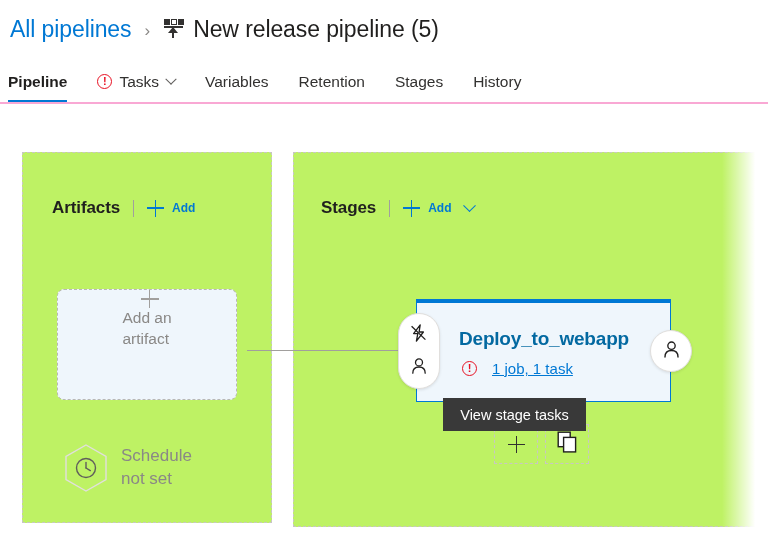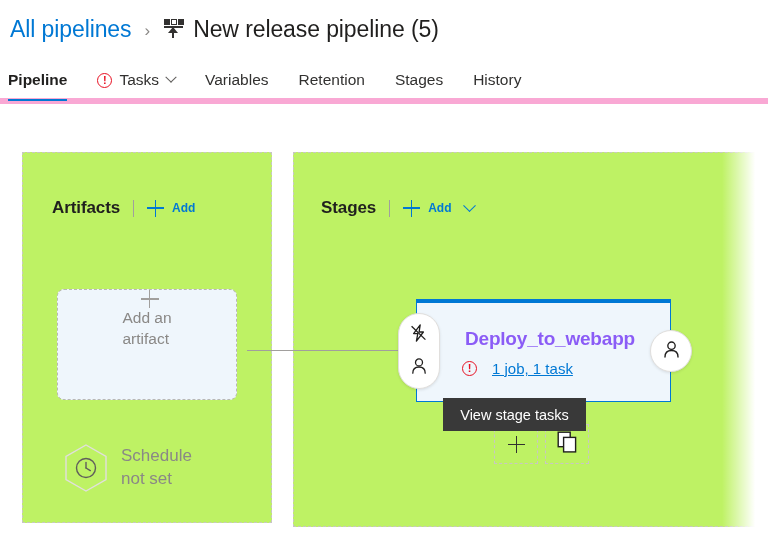--- a/index.html
+++ b/index.html
@@ -86,22 +86,22 @@
     white-space: nowrap;
   }
 
   
   .tabbar {
     position: absolute;
     left: 0; top: 62px;
     width: 768px;
     height: 42px;
     display: flex;
-    align-items: center;
-    border-bottom: 6px solid #f9a8d4;
+    align-items: flex-end;
+    border-bottom: 2px solid #f9a8d4;
   }
   .tab {
     position: relative;
     display: flex;
     align-items: center;
     height: 41px;
     padding: 0 0 0 0;
     margin-right: 30px;
     font-size: 15.5px;
     color: #323130;
@@ -267,24 +267,24 @@
     position: absolute;
     left: 416px; top: 299px;
     width: 255px; height: 103px;
     background: #eff6fc;
     border: 1px solid #0078d4;
     border-top: 4px solid #0078d4;
     cursor: pointer;
   }
   #stage-name {
     position: absolute;
-    left: 48px; top: 25px;
+    left: 42px; top: 25px;
     font-size: 19px;
     font-weight: bold;
-    color: #8b5cf6;
+    color: #0369a1;
     letter-spacing: -0.2px;
     white-space: nowrap;
   }
   #stage-sub {
     position: absolute;
     left: 45px; top: 57px;
     display: flex;
     align-items: center;
   }
   .sub-link {

